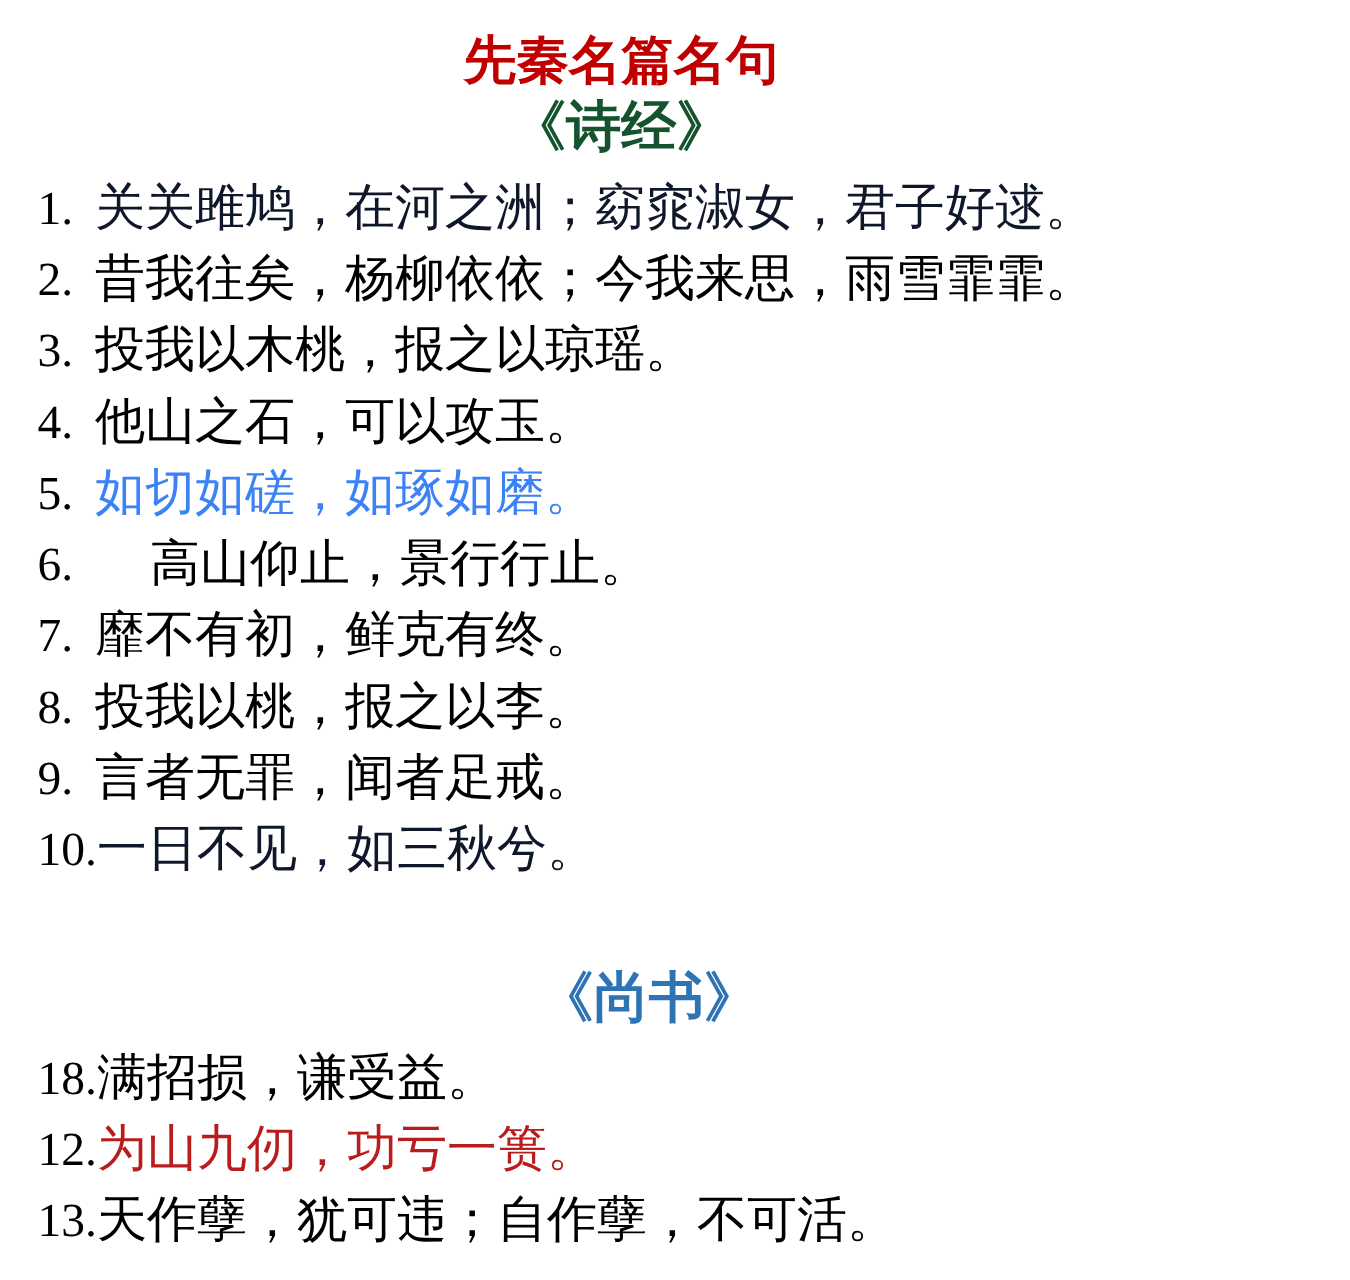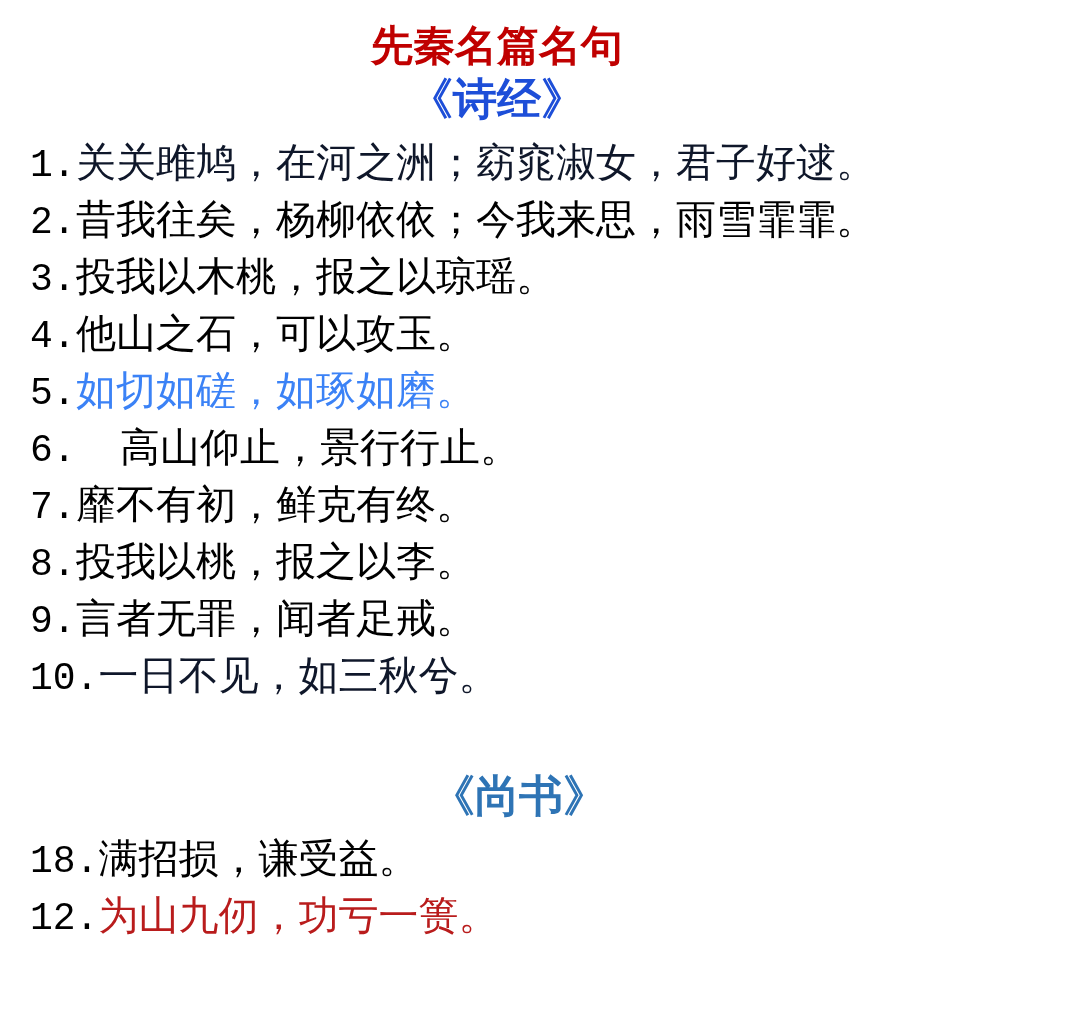--- a/index.html
+++ b/index.html
@@ -6,21 +6,21 @@
     margin: 0;
     padding: 0;
     background: #ffffff;
   }
   .page {
     position: relative;
     width: 994px;
     height: 1024px;
     background: #ffffff;
     overflow: hidden;
-    font-family: Liberation Mono, monospace;
+    font-family: Liberation Serif, serif;
     color: #000000;
   }
   .doc-title {
     margin: 26px 0 4px 0;
     text-align: center;
     font-size: 42px;
     font-weight: bold;
     line-height: 1.1;
   }
   .section-heading {
@@ -55,21 +55,21 @@
   .section-gap {
     height: 62px;
   }
 </style>
 </head>
 <body>
 
 <div class="page" style="background: rgb(255, 255, 255);">
   <div class="doc-title" style="color: rgb(192, 0, 0);">先秦名篇名句</div>
   <div id="content">
-      <div class="section-heading" style="color: #1d4ed8;">《诗经》</div>
+      <div class="section-heading" style="color: #14532d;">《诗经》</div>
       <ul class="quote-list">
         <li class="quote-item">
           <span class="quote-num">1.</span>
           <span class="quote-text" style="color: #0f172a;">关关雎鸠，在河之洲；窈窕淑女，君子好逑。</span>
         </li>
         <li class="quote-item">
           <span class="quote-num">2.</span>
           <span class="quote-text" style="color: rgb(0, 0, 0);">昔我往矣，杨柳依依；今我来思，雨雪霏霏。</span>
         </li>
         <li class="quote-item">
@@ -109,15 +109,19 @@
       <div class="section-heading" style="color: rgb(46, 116, 181); padding-left: 44px;">《尚书》</div>
       <ul class="quote-list">
         <li class="quote-item">
           <span class="quote-num">18.</span>
           <span class="quote-text" style="color: rgb(0, 0, 0);">满招损，谦受益。</span>
         </li>
         <li class="quote-item">
           <span class="quote-num">12.</span>
           <span class="quote-text" style="color: #b91c1c;">为山九仞，功亏一篑。</span>
         </li>
+        <li class="quote-item">
+          <span class="quote-num">13.</span>
+          <span class="quote-text" style="color: rgb(0, 0, 0);">天作孽，犹可违；自作孽，不可活。</span>
+        </li>
       </ul>
     </div>
 </div>
 
 </body></html>

